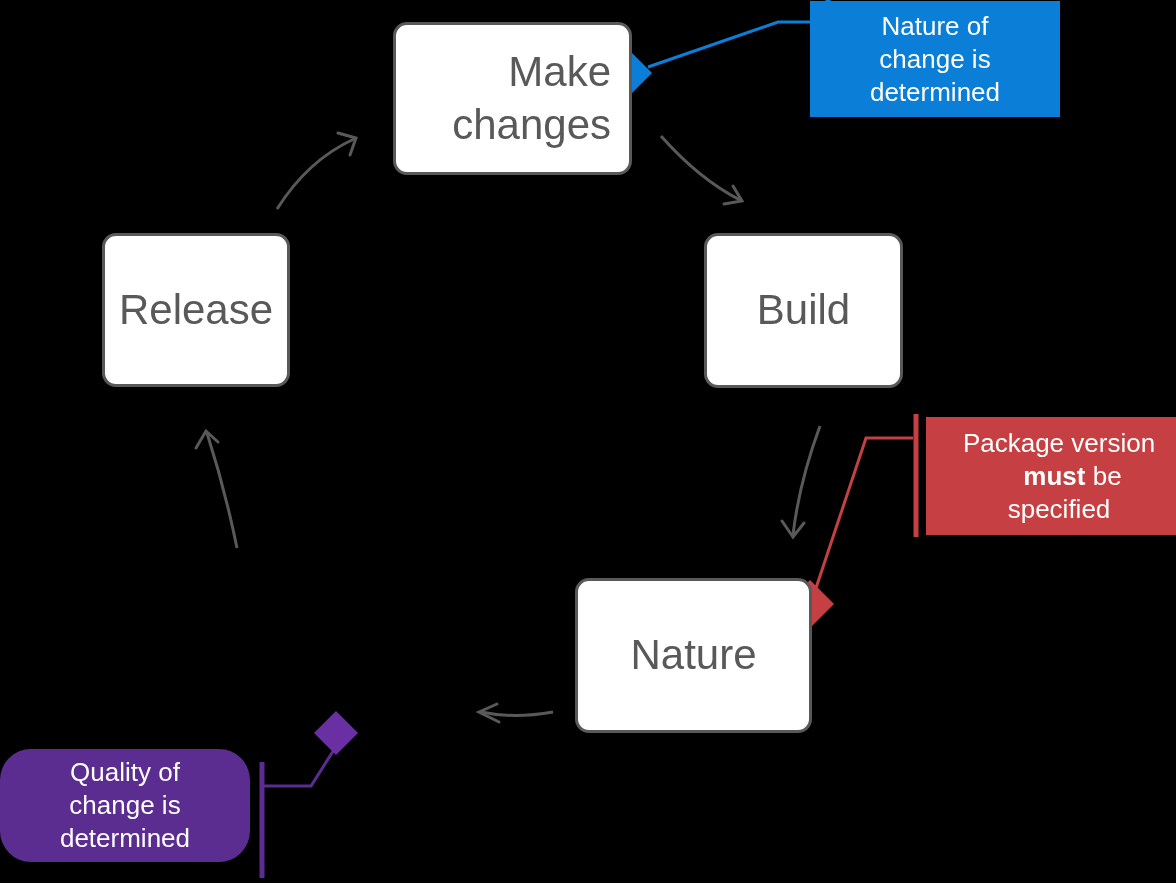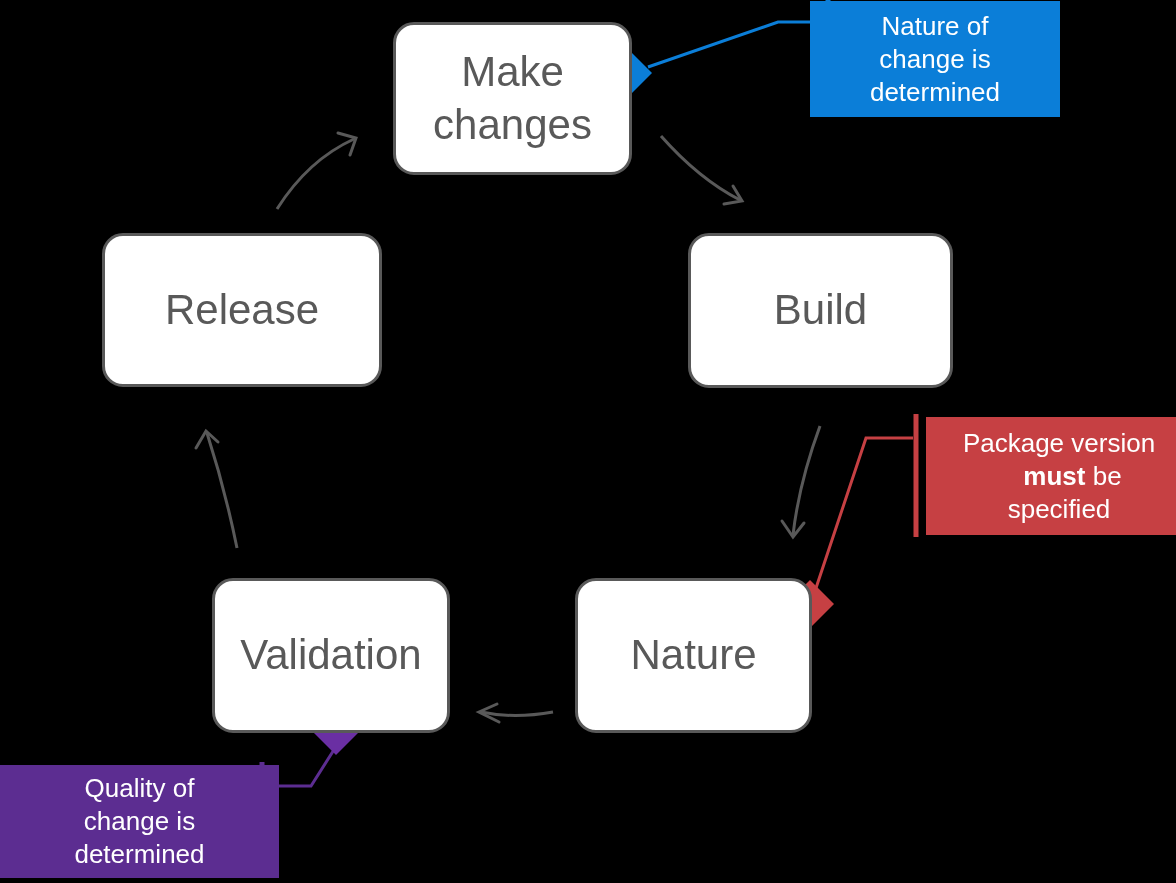--- a/index.html
+++ b/index.html
@@ -18,50 +18,50 @@
   svg.overlay {
     position: absolute;
     left: 0; top: 0;
     width: 1176px;
     height: 883px;
   }
   .node {
     position: absolute;
     background: var(--c-node_fill);
     border: 3px solid var(--c-node_border);
-    border-radius: 21px;
+    border-radius: 14px;
     display: flex;
     align-items: center;
     justify-content: center;
-    text-align: center;
+    text-align: right;
     color: var(--c-node_text);
     font-size: 42px;
     line-height: 1.24;
     box-sizing: border-box;
     padding: 8px 18px;
   }
   .node-make-changes { left: 393px; top: 22px;  width: 239px; height: 153px; }
-  .node-build        { left: 688px; top: 233px; width: 265px; height: 155px; }
-  .node-release      { left: 102px; top: 233px; width: 280px; height: 154px; }
+  .node-build        { left: 704px; top: 233px; width: 199px; height: 155px; }
+  .node-release      { left: 102px; top: 233px; width: 188px; height: 154px; }
   .node-package      { left: 575px; top: 578px; width: 237px; height: 155px; }
   .node-validation   { left: 212px; top: 578px; width: 238px; height: 155px; }
   .callout {
     position: absolute;
     display: flex;
     flex-direction: column;
     align-items: center;
     justify-content: center;
     text-align: center;
     color: var(--c-callout_text);
     font-size: 26px;
     line-height: 33px;
   }
   .callout-nature  { left: 810px; top: 1px;   width: 250px; height: 116px; background: var(--c-blue); }
   .callout-package { left: 926px; top: 417px; width: 250px; height: 118px; background: var(--c-red); padding-left: 8px; }
-  .callout-quality { left: 0;     top: 765px; width: 279px; height: 113px; background: var(--c-purple); }
+  .callout-quality { left: 0;     top: 749px; width: 250px; height: 113px; background: var(--c-purple); border-radius: 31px; }
   .bold { font-weight: 700; margin-left: 27px; }
   .arrow   { fill: none; stroke: var(--c-arrow); stroke-width: 3; }
   .ahead   { fill: none; stroke: var(--c-arrow); stroke-width: 3; stroke-linecap: round; }
   .conn-blue   { fill: none; stroke: var(--c-blue);        stroke-width: 3; }
   .conn-red    { fill: none; stroke: var(--c-red);         stroke-width: 3; }
   .conn-purple { fill: none; stroke: var(--c-purple_line); stroke-width: 3; }
   .bar-blue    { stroke: var(--c-blue);        stroke-width: 5; }
   .bar-red     { stroke: var(--c-red);         stroke-width: 5; }
   .bar-purple  { stroke: var(--c-purple_line); stroke-width: 5; }
   .dia-blue    { fill: var(--c-blue); }
@@ -114,23 +114,20 @@
   </div>
   <div class="node node-build">
     <span>Build</span>
   </div>
   <div class="node node-release">
     <span>Release</span>
   </div>
   <div class="node node-package">
     <span>Nature</span>
   </div>
-  <div class="node node-validation">
-    <span>Validation</span>
-  </div>
 
   <div class="callout callout-nature">
     <div>Nature of</div>
     <div>change is</div>
     <div>determined</div>
   </div>
 
   <div class="callout callout-package">
     <div>Package version</div>
     <div><span class="bold">must</span><span> be</span></div>

